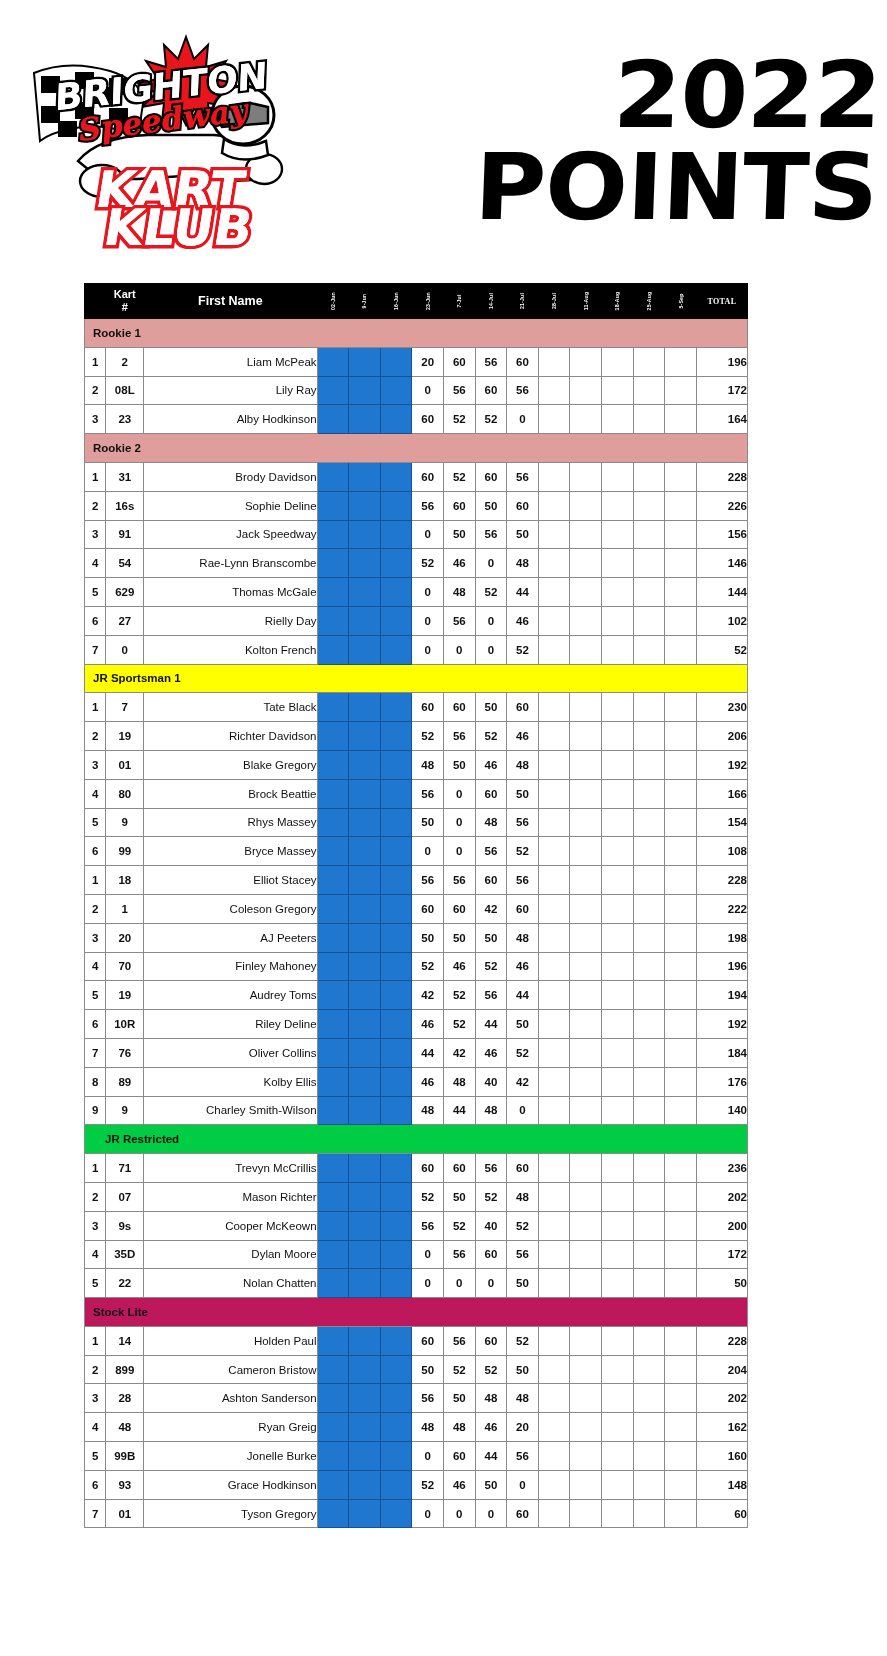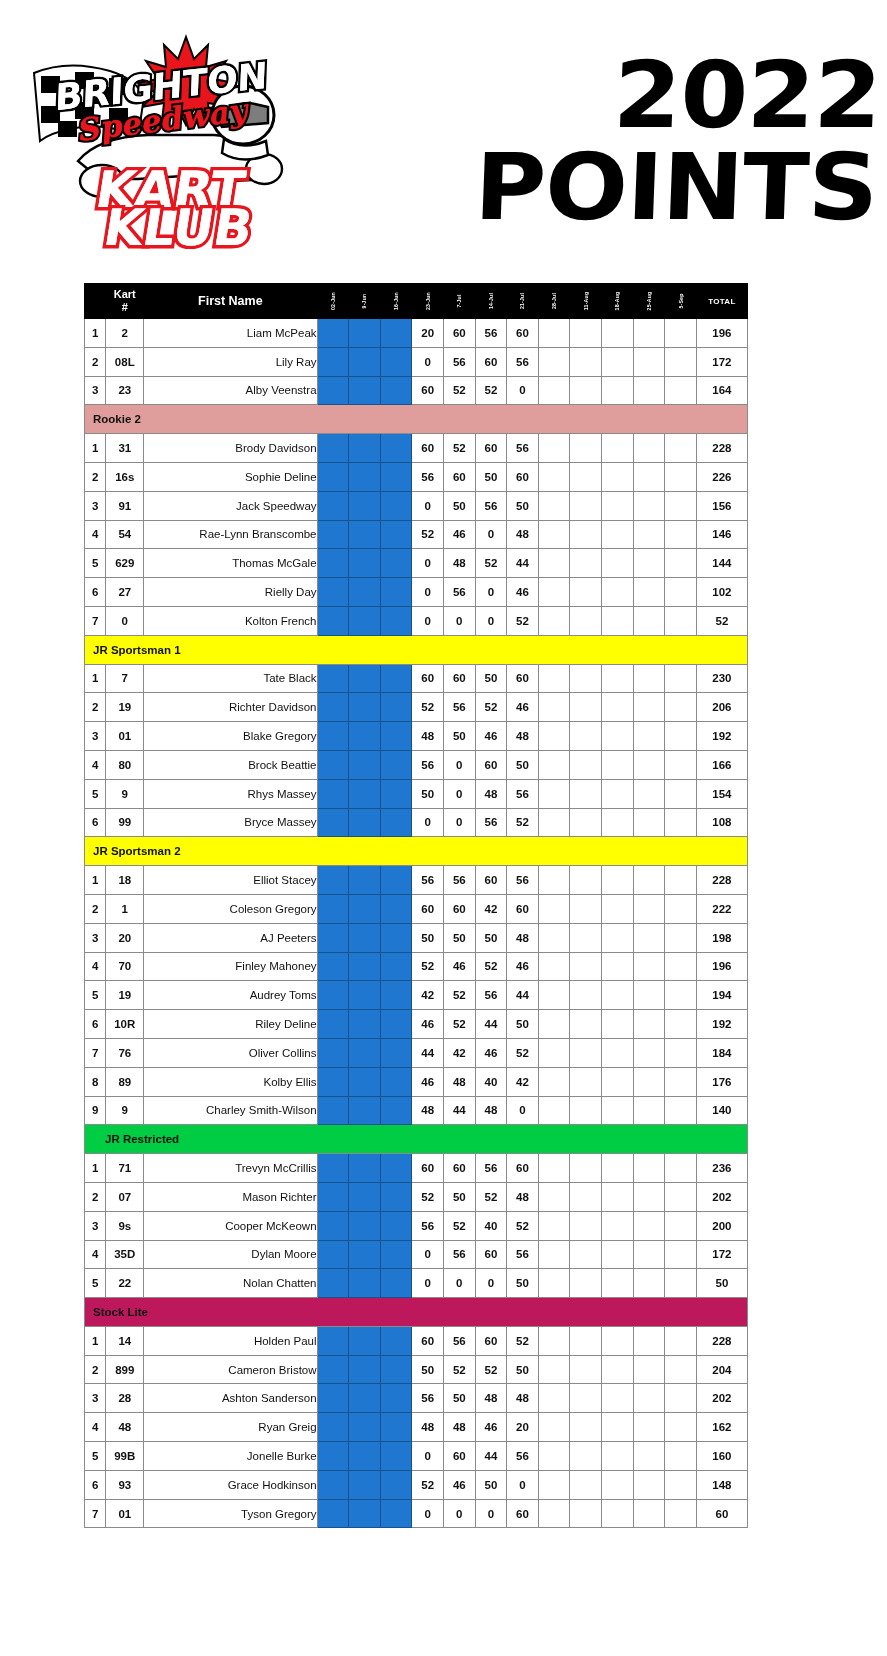--- a/index.html
+++ b/index.html
@@ -45,27 +45,27 @@
     display:block;
     position:absolute;
     left:50%;top:50%;
     transform:translate(-50%,-50%) rotate(-90deg);
     transform-origin:center center;
     white-space:nowrap;
     font-size:5.2px;
     font-weight:bold;
     letter-spacing:.2px;
   }
-  .h-total{font-size:8px;text-align:center;letter-spacing:.3px;}
+  .h-total{font-size:8px;text-align:center;letter-spacing:.3px;font-family:Liberation Serif, serif;}
 
   tbody tr{height:28.8px;}
   td.pos,td.kart{text-align:center;font-weight:bold;font-size:11.5px;color:#111;}
   td.name{padding-left:6px;font-size:11.5px;color:#111;text-align:right;}
   td.race{text-align:center;font-weight:bold;font-size:11.5px;color:#111;}
-  td.total{text-align:center;font-weight:bold;font-size:11.5px;color:#111;}
+  td.total{text-align:right;font-weight:bold;font-size:11.5px;color:#111;}
   td.blue{background:#1f77cf;border-color:#15528f;}
 
   tr.cat td{
     font-weight:bold;
     font-size:11.5px;
     padding-left:8px;
     height:22px;
     color:#111;
     border-left:1px solid #8a8a8a;
     border-right:1px solid #8a8a8a;
@@ -192,20 +192,23 @@
           <th class="h-date">
               <span>25-Aug</span>
             </th>
           <th class="h-date">
               <span>5-Sep</span>
             </th>
           <th class="h-total">TOTAL</th>
         </tr>
       </thead>
       <tbody id="tbody">
+          <tr class="cat rookie">
+            <td colspan="16">Rookie 1</td>
+          </tr>
           <tr>
             <td class="pos">1</td>
             <td class="kart">2</td>
             <td class="name">Liam  McPeak</td>
             <td class="race blue"></td>
             <td class="race blue"></td>
             <td class="race blue"></td>
             <td class="race">20</td>
             <td class="race">60</td>
             <td class="race">56</td>
@@ -231,21 +234,21 @@
             <td class="race"></td>
             <td class="race"></td>
             <td class="race"></td>
             <td class="race"></td>
             <td class="race"></td>
             <td class="total">172</td>
           </tr>
           <tr>
             <td class="pos">3</td>
             <td class="kart">23</td>
-            <td class="name">Alby Veenstra</td>
+            <td class="name">Alby Hodkinson</td>
             <td class="race blue"></td>
             <td class="race blue"></td>
             <td class="race blue"></td>
             <td class="race">60</td>
             <td class="race">52</td>
             <td class="race">52</td>
             <td class="race">0</td>
             <td class="race"></td>
             <td class="race"></td>
             <td class="race"></td>
@@ -485,23 +488,20 @@
             <td class="race">0</td>
             <td class="race">0</td>
             <td class="race">56</td>
             <td class="race">52</td>
             <td class="race"></td>
             <td class="race"></td>
             <td class="race"></td>
             <td class="race"></td>
             <td class="race"></td>
             <td class="total">108</td>
-          </tr>
-          <tr class="cat sportsman">
-            <td colspan="16">JR Sportsman 2</td>
           </tr>
           <tr>
             <td class="pos">1</td>
             <td class="kart">18</td>
             <td class="name">Elliot Stacey</td>
             <td class="race blue"></td>
             <td class="race blue"></td>
             <td class="race blue"></td>
             <td class="race">56</td>
             <td class="race">56</td>

